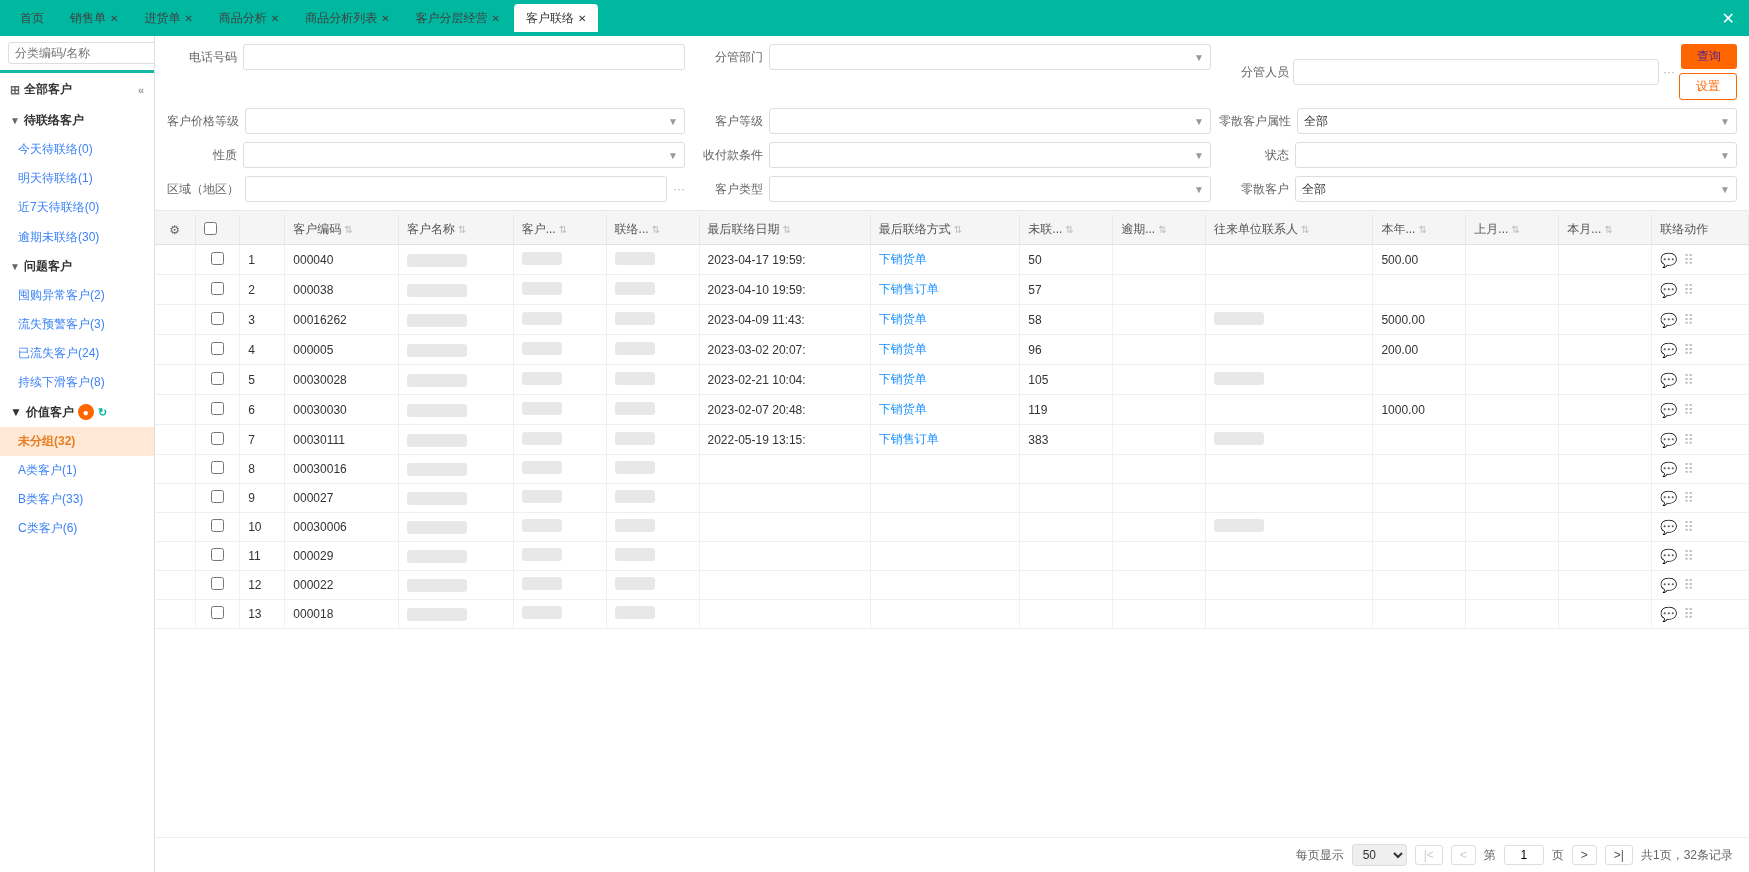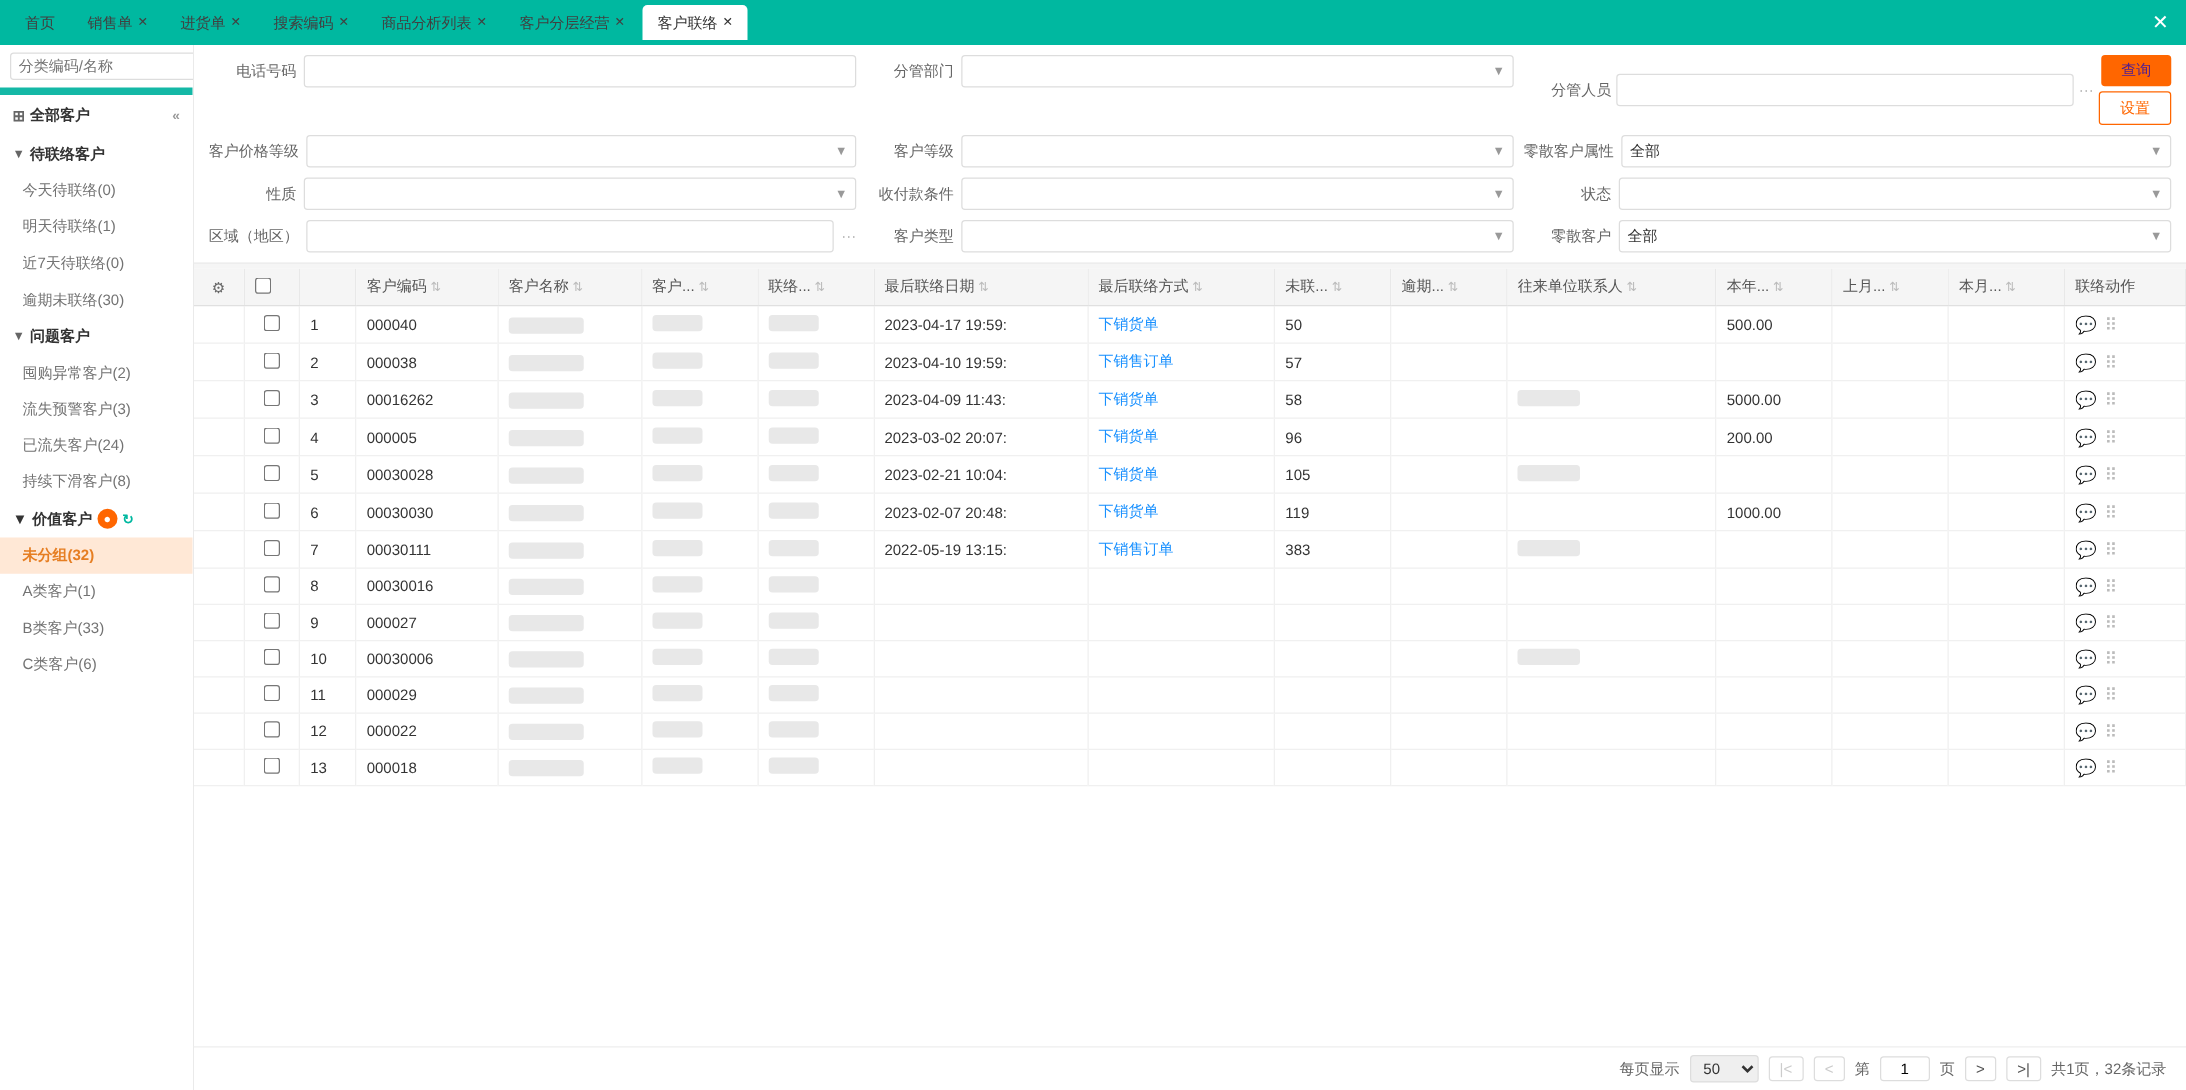--- a/index.html
+++ b/index.html
@@ -52,21 +52,21 @@
       background: #fff;
       border-right: 1px solid #e0e0e0;
       display: flex;
       flex-direction: column;
       overflow-y: auto;
     }
     .sidebar-search {
       display: flex;
       align-items: flex-end;
       padding: 6px 8px;
-      border-bottom: 6px solid #14b8a6;
+      border-bottom: 3px solid #14b8a6;
       gap: 4px;
     }
     .sidebar-search input {
       flex: 1;
       border: 1px solid #ddd;
       border-radius: 3px;
       padding: 3px 6px;
       font-size: 12px;
       outline: none;
       color: #999;
@@ -95,21 +95,21 @@
       color: #333;
       font-weight: bold;
       font-size: 12px;
       gap: 4px;
       cursor: pointer;
     }
     .sidebar-group-label .arrow { color: #666; font-size: 10px; }
 
     .sidebar-item {
       padding: 5px 10px 5px 18px;
-      color: #737373;
+      color: #3b82f6;
       cursor: pointer;
       font-size: 12px;
       line-height: 1.6;
     }
     .sidebar-item.active { background: #ffe8d6; color: #e67e22; font-weight: bold; }
 
     .sidebar-value-group {
       display: flex;
       align-items: center;
       padding: 6px 10px;
@@ -370,21 +370,21 @@
   </div>
   <div class="nav-tab">
     <span>销售单</span>
     <span class="close-icon">✕</span>
   </div>
   <div class="nav-tab">
     <span>进货单</span>
     <span class="close-icon">✕</span>
   </div>
   <div class="nav-tab">
-    <span>搜索编码</span>
+    <span>商品分析</span>
     <span class="close-icon">✕</span>
   </div>
   <div class="nav-tab">
     <span>商品分析列表</span>
     <span class="close-icon">✕</span>
   </div>
   <div class="nav-tab">
     <span>客户分层经营</span>
     <span class="close-icon">✕</span>
   </div>

